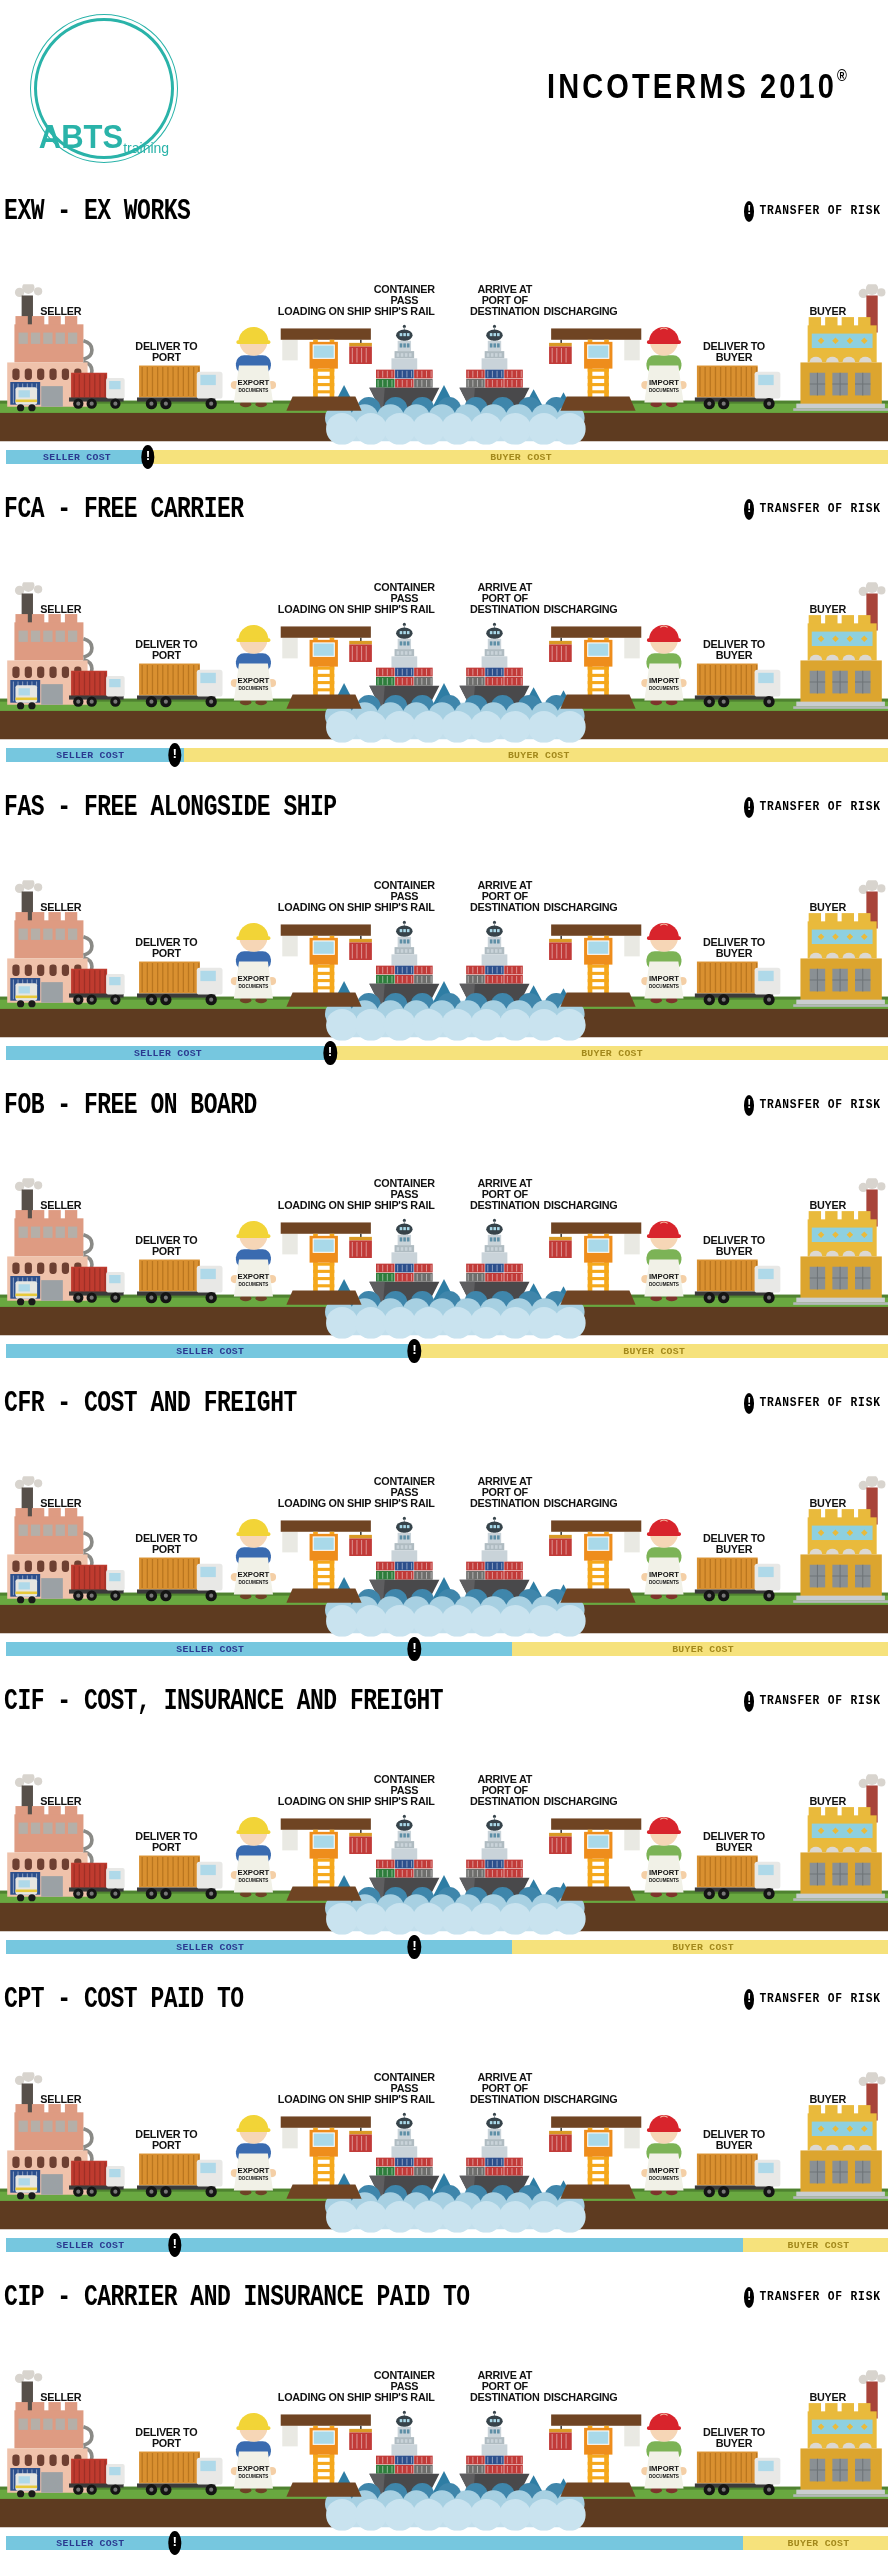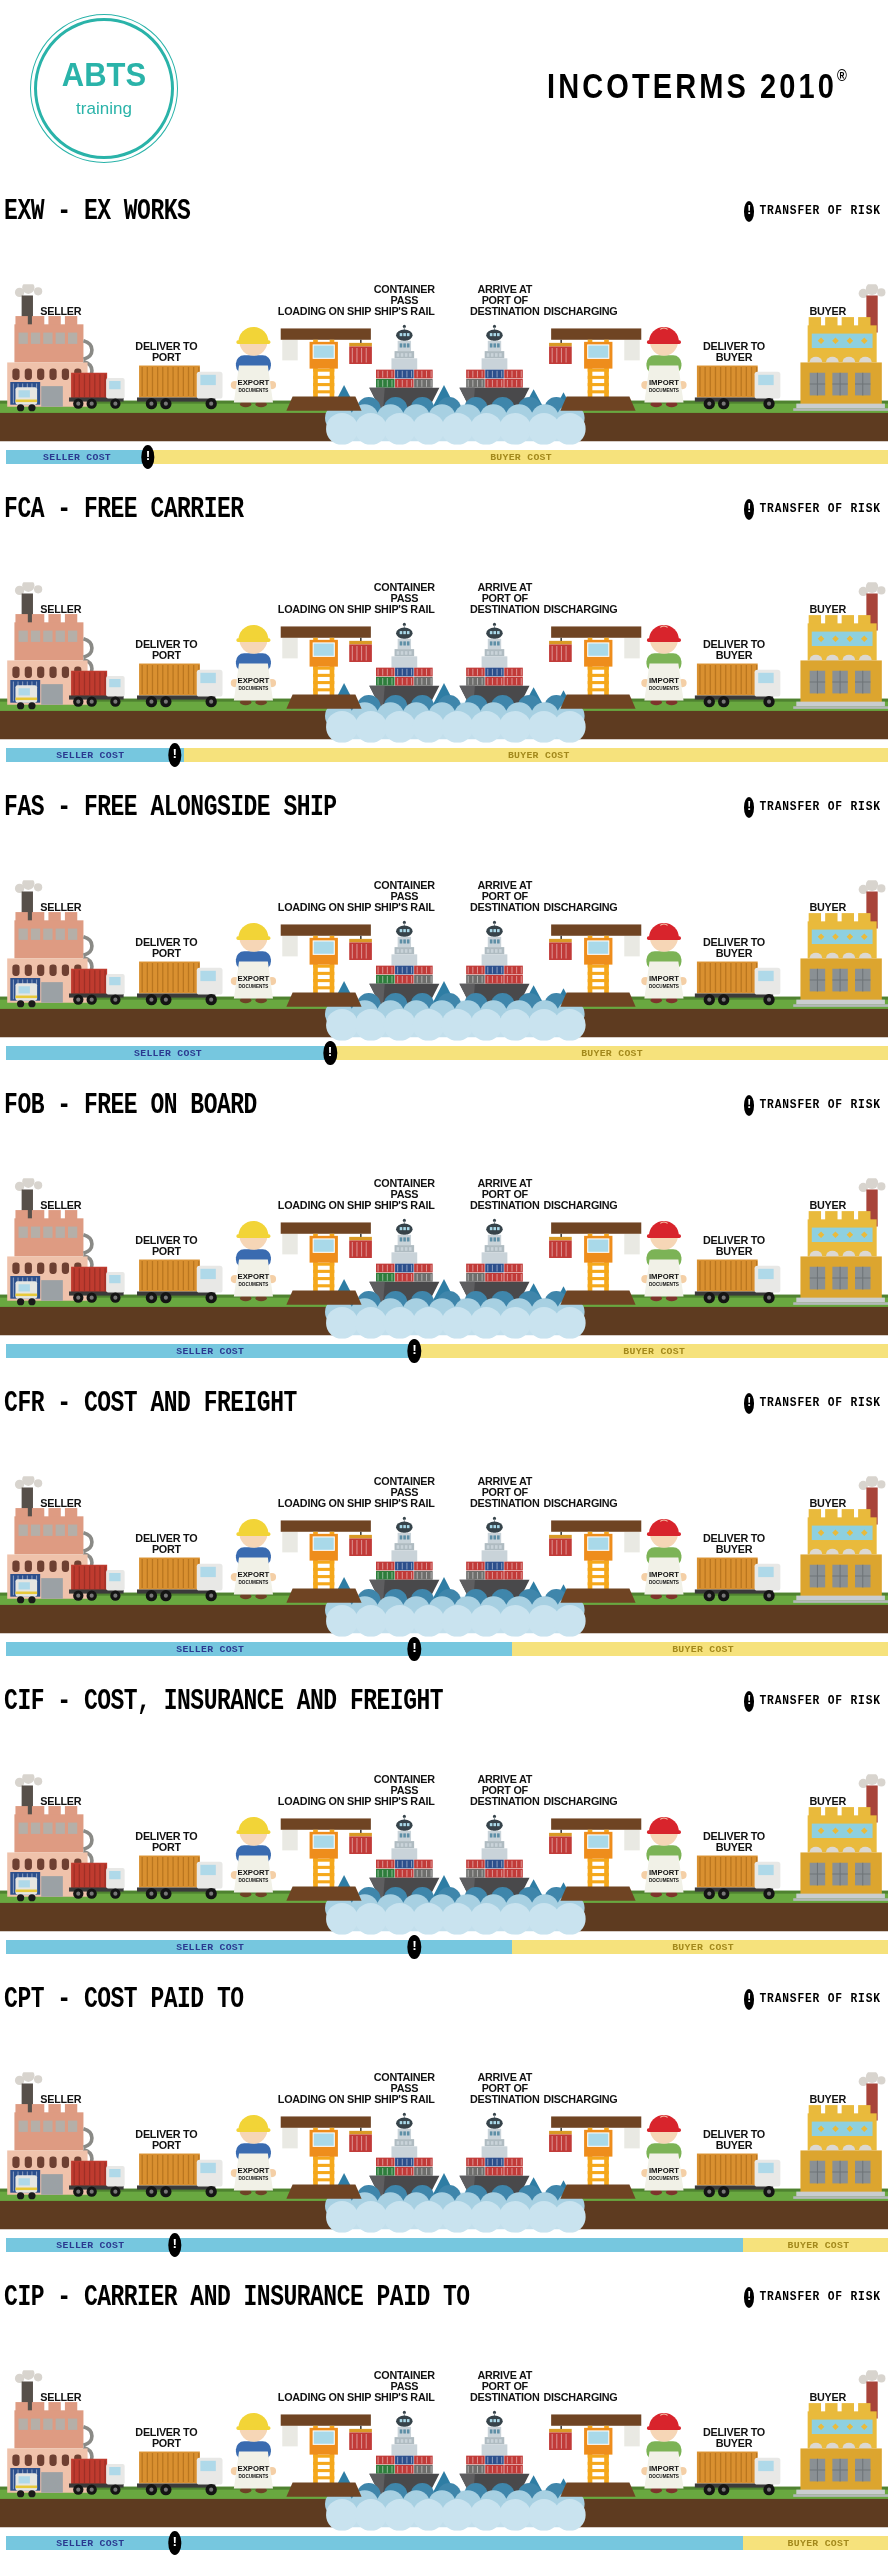--- a/index.html
+++ b/index.html
@@ -4,23 +4,23 @@
 <style>
   html,body { margin:0; padding:0; background:#ffffff; }
   body { width:888px; font-family:"Liberation Sans", sans-serif; }
   .page { position:relative; width:888px; height:3535px; overflow:hidden; background:#fff; }
 
   
   header { position:relative; height:193px; }
   .logo { position:absolute; left:30px; top:14.4px; width:146px; height:147px;
           border:1.5px solid #2AB3A9; border-radius:50%; }
   .logo-inner { position:absolute; inset:3.1px; border:3.1px solid #2AB3A9; border-radius:50%;
-          display:flex; flex-direction:column; align-items:center; justify-content:center; }
+          display:flex; flex-direction:row; align-items:flex-end; justify-content:center; }
   .logo-abts { color:#2AB3A9; font-size:31px; font-weight:bold; letter-spacing:0px; transform:scaleY(1.05); }
-  .logo-sub  { color:#2AB3A9; font-size:17px; margin-top:5.2px; }
+  .logo-sub  { color:#2AB3A9; font-size:14px; margin-top:5.2px; }
   h1.page-title { position:absolute; left:547px; top:66px; margin:0; color:#000;
           font-size:29px; font-weight:bold; letter-spacing:3.1px;
           transform:scaleY(1.22); transform-origin:0 0; white-space:nowrap; }
   h1.page-title .reg { font-size:13.4px; vertical-align:14.4px; letter-spacing:0; }
 
   
   .row { position:relative; height:298px;font-family:Liberation Mono, monospace; }
   .row-title { position:absolute; left:4.1px; top:2.1px; margin:0; color:#000;
           font-size:23px; font-weight:bold; letter-spacing:-0.5px;
           transform:scaleY(1.25); transform-origin:0 0; white-space:nowrap; }

